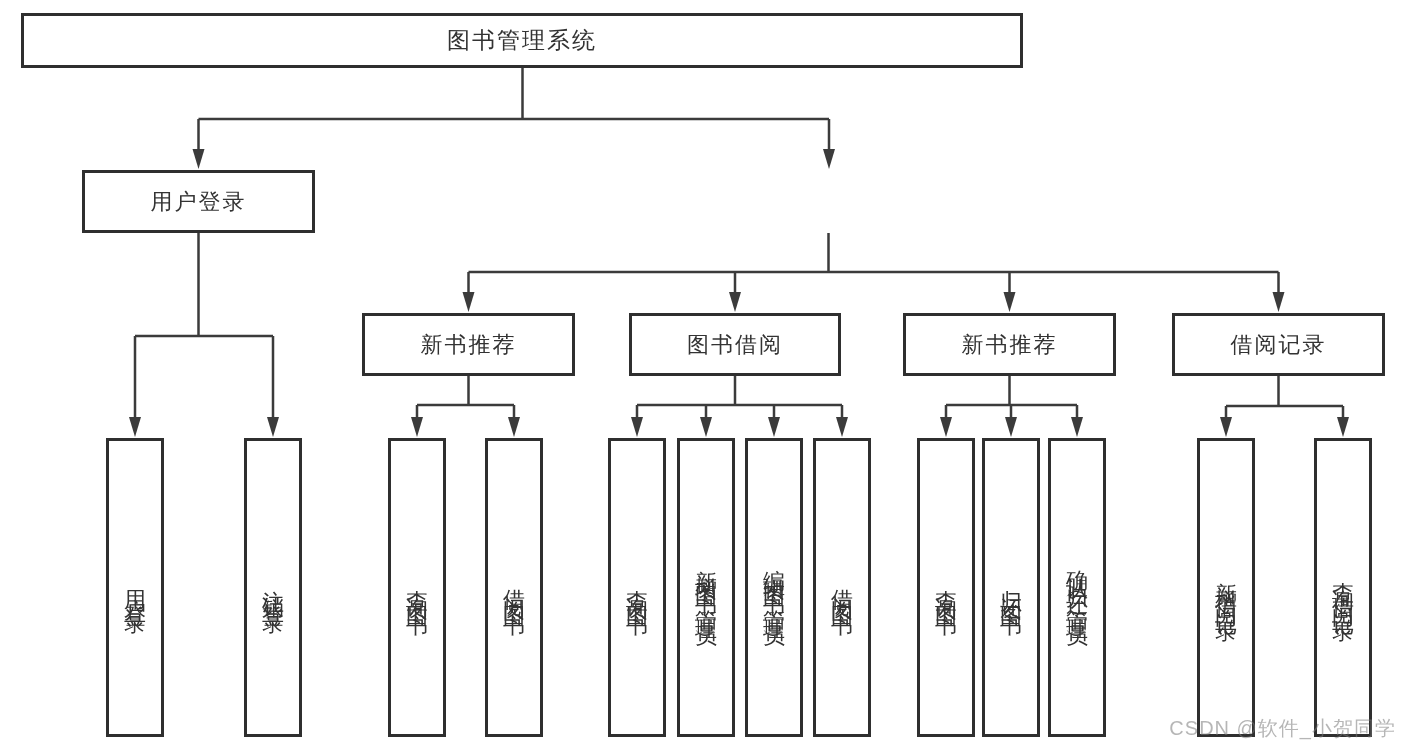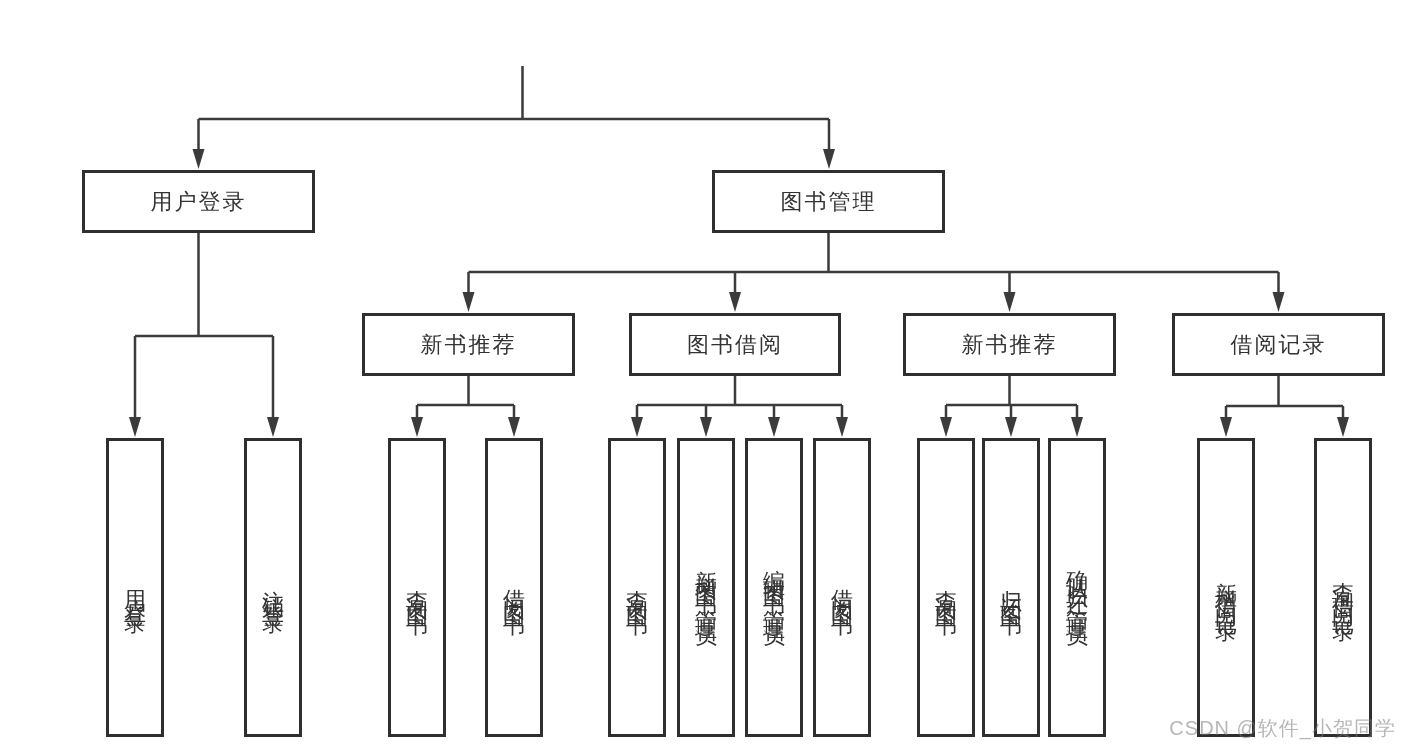--- a/index.html
+++ b/index.html
@@ -90,23 +90,23 @@
       <polygon points="768,417 780,417 774,437"></polygon>
       <polygon points="836,417 848,417 842,437"></polygon>
       <polygon points="940,417 952,417 946,437"></polygon>
       <polygon points="1005,417 1017,417 1011,437"></polygon>
       <polygon points="1071,417 1083,417 1077,437"></polygon>
       <polygon points="1220,417 1232,417 1226,437"></polygon>
       <polygon points="1337,417 1349,417 1343,437"></polygon>
     </g>
   </svg>
 
+  <div class="node h title" style="left:21px; top:13px; width:1002px; height:55px">图书管理系统</div>
 
   <div class="node h" style="left:82px; top:170px; width:233px; height:63px">用户登录</div>
-  <div class="node h" style="left:712px; top:170px; width:233px; height:63px">图书管理</div>
 
   <div class="node h" style="left:362px; top:313px; width:213px; height:63px">新书推荐</div>
   <div class="node h" style="left:629px; top:313px; width:212px; height:63px">图书借阅</div>
   <div class="node h" style="left:903px; top:313px; width:213px; height:63px">新书推荐</div>
   <div class="node h" style="left:1172px; top:313px; width:213px; height:63px">借阅记录</div>
 
   <div class="node v" style="left:106px; top:438px; width:58px; height:299px">用户登录</div>
   <div class="node v" style="left:244px; top:438px; width:58px; height:299px">注销登录</div>
   <div class="node v" style="left:388px; top:438px; width:58px; height:299px">查询图书</div>
   <div class="node v" style="left:485px; top:438px; width:58px; height:299px">借阅图书</div>

